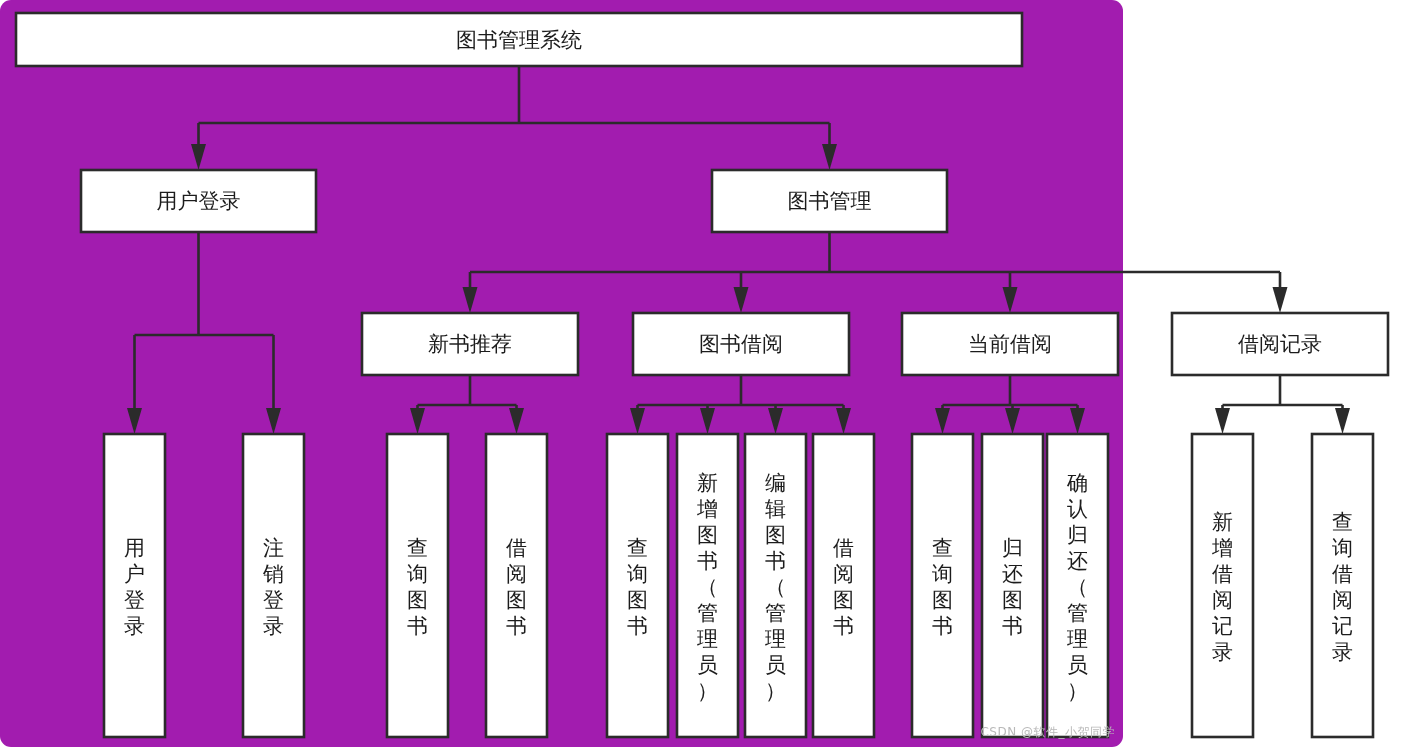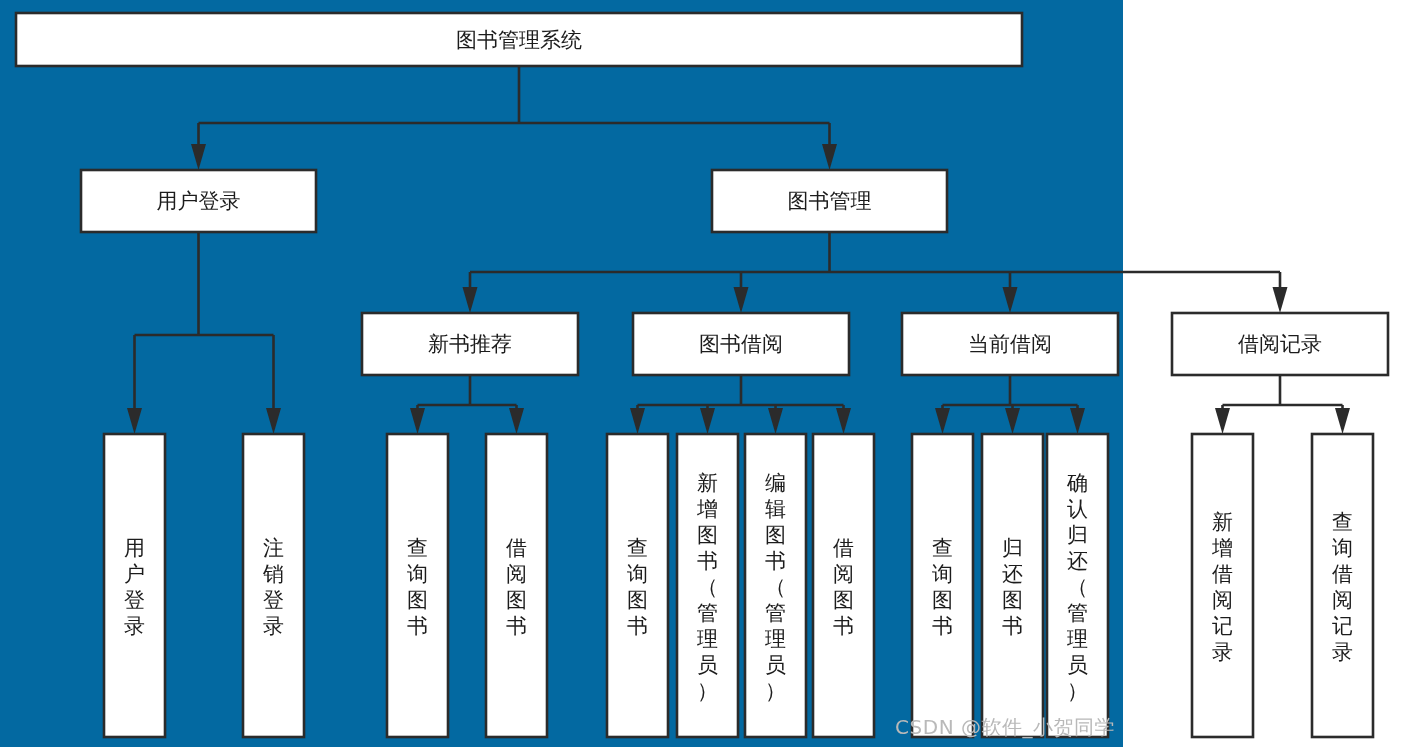--- a/index.html
+++ b/index.html
@@ -1,36 +1,36 @@
 <!DOCTYPE html>
 <html><head>
 <meta charset="utf-8">
 <style>
   html,body{margin:0;padding:0;background:#ffffff;}
   body{
     font-family:"DejaVu Sans","Liberation Sans",sans-serif;
     width:1405px;height:747px;overflow:hidden;
   }
-  #stage{position:relative;width:1123px;height:747px;background:#0369a1;}
+  #stage{position:relative;width:1123px;height:747px;background:#a21caf;border-radius:11px;}
   svg#diagram{position:absolute;left:0;top:0;width:1405px;height:747px;}
   .node-rect{fill:#ffffff;stroke:#2b2b2b;stroke-width:2.6;}
   .conn{stroke:#2b2b2b;stroke-width:2.6;fill:none;stroke-linecap:butt;}
   .arrowhead{fill:#2b2b2b;stroke:none;}
   .node-label{
     font-family:"DejaVu Sans","Liberation Sans",sans-serif;
     fill:#1c1c1c;font-size:21px;text-anchor:middle;dominant-baseline:middle;
   }
   .leaf-label{
     font-family:"DejaVu Sans","Liberation Sans",sans-serif;
     fill:#1c1c1c;font-size:21px;text-anchor:middle;
   }
   .watermark{
     position:absolute;right:8px;bottom:6px;
     font-family:"DejaVu Sans","Liberation Sans",sans-serif;
-    font-size:20px;color:#b9b9b9;letter-spacing:.5px;white-space:nowrap;
+    font-size:12px;color:#b9b9b9;letter-spacing:.5px;white-space:nowrap;
     user-select:none;
   }
 </style>
 </head>
 <body>
 
 <div id="stage">
   <svg id="diagram" viewBox="0 0 1405 747">
     <g id="connections-layer">
         <line x1="519" y1="66" x2="519" y2="123" class="conn"></line>

